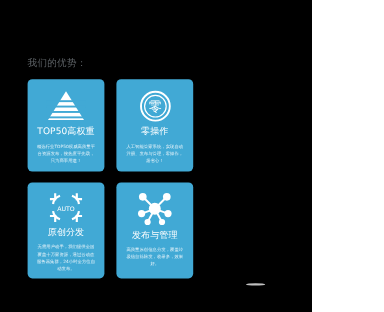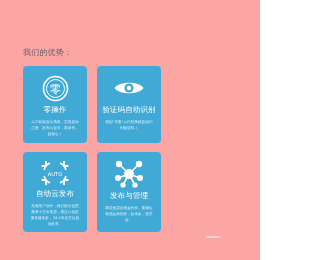--- a/index.html
+++ b/index.html
@@ -12,21 +12,21 @@
     background: #ffffff;
     font-family: "DejaVu Sans", "Liberation Sans", sans-serif;
     overflow: hidden;
     position: relative;
   }
   .page {
     position: absolute;
     left: 0; top: 0;
     width: 260px;
     height: 260px;
-    background: #fca5a5;
+    background: #000000;
   }
   .section-title {
     position: absolute;
     left: 23px;
     top: 47px;
     font-size: 8px;
     line-height: 11px;
     color: #5d6266;
     letter-spacing: 0.2px;
     white-space: nowrap;
@@ -99,65 +99,66 @@
 <body>
 
 <div class="page">
 
   <div class="section-title">我们的优势：</div>
 
   <div class="cards">
 
     <div class="row">
 
+      <div class="card tall">
+        <div class="icon-wrap">
+          <svg width="32" height="26" viewBox="0 0 32 26" aria-hidden="true">
+            <polygon points="16,1 31,25 1,25" fill="#ffffff"></polygon>
+            <rect x="0" y="8.5" width="32" height="1.6" fill="#41a9d5"></rect>
+            <rect x="0" y="13" width="32" height="1.6" fill="#41a9d5"></rect>
+            <rect x="0" y="17.5" width="32" height="1.6" fill="#41a9d5"></rect>
+            <rect x="0" y="22" width="32" height="1.6" fill="#41a9d5"></rect>
+          </svg>
+        </div>
+        <div class="card-title">TOP50高权重</div>
+        <div class="card-desc">精选行业TOP50权威高质量平台资源发布，搜热度平先载，只为商事用途！</div>
+      </div>
 
       <div class="card tall">
         <div class="icon-wrap">
           <svg width="27" height="27" viewBox="0 0 27 27" aria-hidden="true">
             <circle cx="13.5" cy="13.5" r="12" fill="none" stroke="#ffffff" stroke-width="1.6"></circle>
             <circle cx="13.5" cy="13.5" r="9" fill="none" stroke="#ffffff" stroke-width="1"></circle>
             <text x="13.5" y="17.5" font-size="11" fill="#ffffff" text-anchor="middle" font-family="DejaVu Sans, sans-serif">零</text>
           </svg>
         </div>
         <div class="card-title">零操作</div>
         <div class="card-desc">人工智能管家系统，实现自动注册、发布与管理，零操作，超省心！</div>
       </div>
 
-      <div class="card tall">
-        <div class="icon-wrap">
-          <svg width="32" height="20" viewBox="0 0 32 20" aria-hidden="true">
-            <path d="M1.5 10 C6 3, 26 3, 30.5 10 C26 17, 6 17, 1.5 10 Z" fill="#ffffff"></path>
-            <circle cx="16" cy="10" r="4.6" fill="#41a9d5"></circle>
-            <circle cx="16" cy="10" r="2.2" fill="#ffffff"></circle>
-            <path d="M2 10 C6 4.5, 26 4.5, 30 10" fill="none" stroke="#41a9d5" stroke-width="0.8" opacity="0.0"></path>
-          </svg>
-        </div>
-        <div class="card-title">验证码自动识别</div>
-        <div class="card-desc">独创"天眼"云识别系统自动识别验证码！</div>
-      </div>
 
     </div>
 
     <div class="row">
 
       <div class="card tall2">
         <div class="icon-wrap">
           <svg width="28" height="26" viewBox="0 0 28 26" aria-hidden="true">
             <path d="M5 6 L5 2 M5 6 L1.5 6" stroke="#ffffff" stroke-width="1.8" fill="none" stroke-linecap="square"></path>
             <path d="M23 6 L23 2 M23 6 L26.5 6" stroke="#ffffff" stroke-width="1.8" fill="none" stroke-linecap="square"></path>
             <path d="M5 20 L5 24 M5 20 L1.5 20" stroke="#ffffff" stroke-width="1.8" fill="none" stroke-linecap="square"></path>
             <path d="M23 20 L23 24 M23 20 L26.5 20" stroke="#ffffff" stroke-width="1.8" fill="none" stroke-linecap="square"></path>
             <path d="M9 3.2 C5.5 4.5, 3.6 7, 3.2 10" stroke="#ffffff" stroke-width="1.8" fill="none"></path>
             <path d="M19 3.2 C22.5 4.5, 24.4 7, 24.8 10" stroke="#ffffff" stroke-width="1.8" fill="none"></path>
             <path d="M9 22.8 C5.5 21.5, 3.6 19, 3.2 16" stroke="#ffffff" stroke-width="1.8" fill="none"></path>
             <path d="M19 22.8 C22.5 21.5, 24.4 19, 24.8 16" stroke="#ffffff" stroke-width="1.8" fill="none"></path>
             <text x="14" y="15.5" font-size="5.2" fill="#ffffff" text-anchor="middle" font-family="DejaVu Sans, sans-serif">AUTO</text>
           </svg>
         </div>
-        <div class="card-title">自动云发布</div>
+        <div class="card-title">原创分发</div>
         <div class="card-desc">无需用户动手，我们提供全国覆盖十万家资源，通过云动态服务器集群，24小时全方位自动发布。</div>
       </div>
 
       <div class="card tall2">
         <div class="icon-wrap">
           <svg width="30" height="28" viewBox="0 0 30 28" aria-hidden="true">
             <g stroke="#ffffff" stroke-width="1.6">
               <line x1="15" y1="14" x2="5" y2="4"></line>
               <line x1="15" y1="14" x2="25" y2="4"></line>
               <line x1="15" y1="14" x2="4" y2="18"></line>

